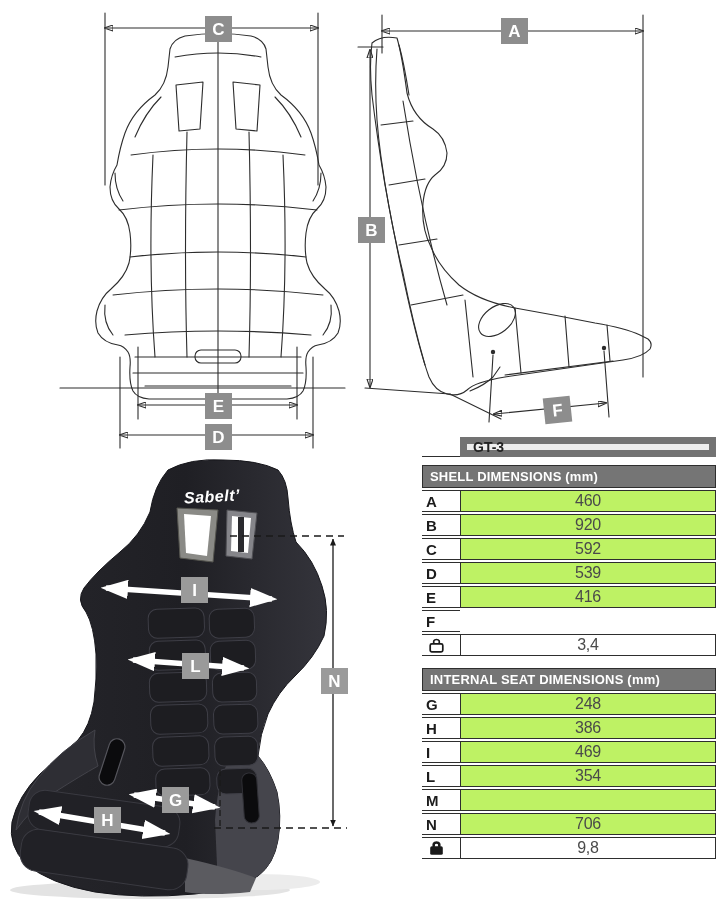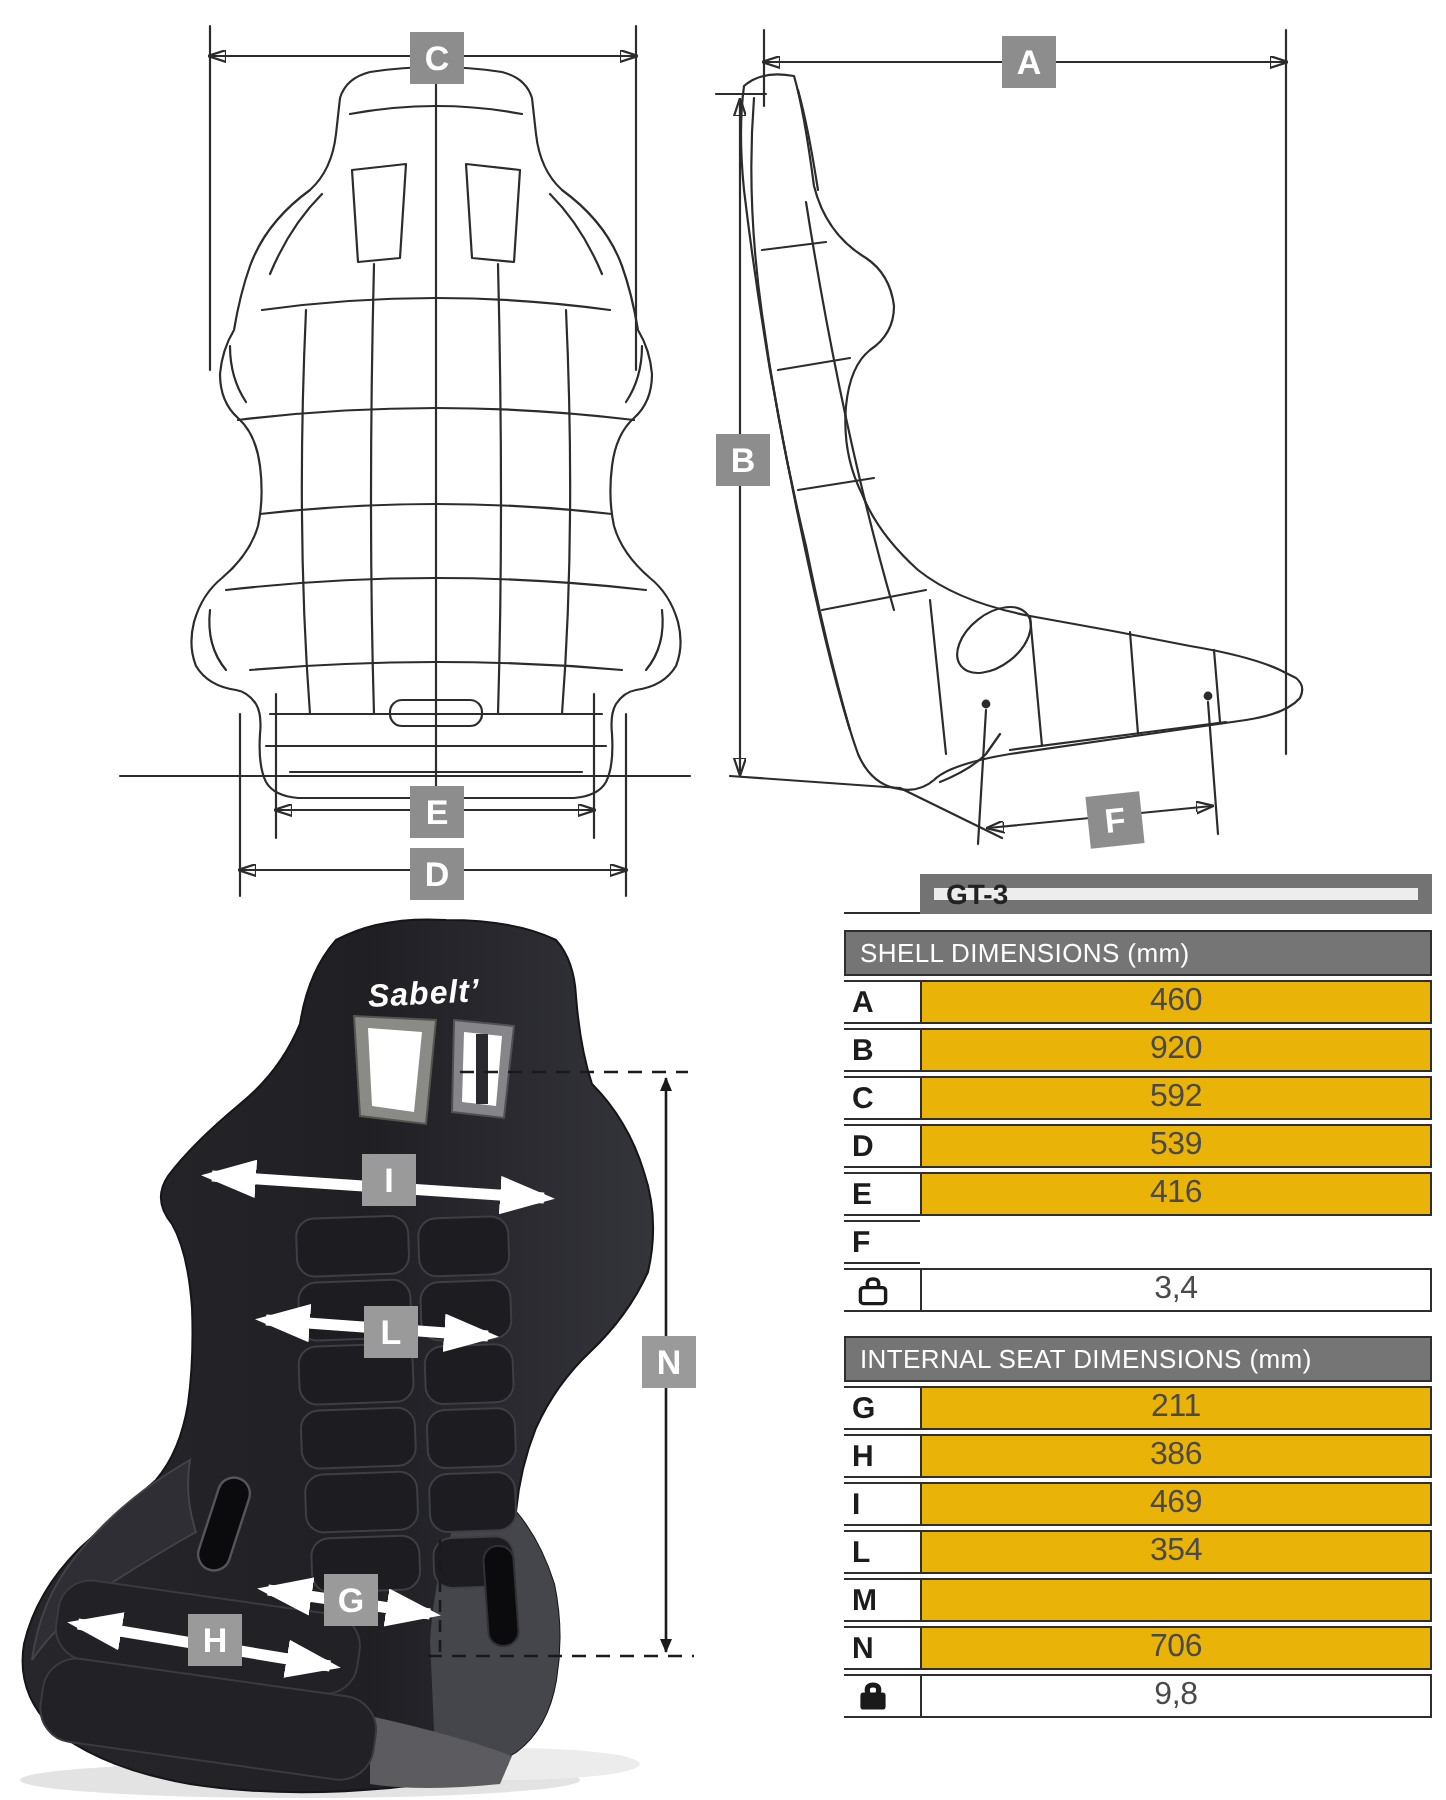--- a/index.html
+++ b/index.html
@@ -21,32 +21,32 @@
   
   .spec{position:absolute;left:422px;top:437px;width:294px;font-family:"Liberation Sans",sans-serif;}
   .model-row{display:flex;height:20px;}
   .model-row .spacer{width:38px;border-bottom:1.5px solid #2e2e2e;}
   .model-row .model-cell{
     flex:1;background:#ededed;border:7px solid #737373;
     font-weight:bold;font-size:14px;color:#222;display:flex;align-items:center;padding-left:6px;
   }
   .section-header{
     margin-top:8px;height:21px;background:#757575;border:1px solid #2e2e2e;
-    color:#fff;font-weight:normal;font-size:13px;display:flex;align-items:center;
+    color:#fff;font-weight:bold;font-size:13px;display:flex;align-items:center;
     padding-left:7px;letter-spacing:.2px;margin-bottom:2px;
   }
   .section-header.second{margin-top:12px;}
   .spec-row{display:flex;height:22px;margin-bottom:2px;}
   .spec-row .key{
     width:38px;border-top:1.5px solid #2e2e2e;border-bottom:1.5px solid #2e2e2e;
     background:#fff;font-weight:bold;font-size:15px;color:#1c1c1c;
     display:flex;align-items:center;padding-left:4px;box-sizing:border-box;
   }
   .spec-row .val{
-    flex:1;background:#eab308;border:1.5px solid #2e2e2e;
+    flex:1;background:#bef264;border:1.5px solid #2e2e2e;
     font-size:16px;color:#4a4a4a;display:flex;align-items:center;justify-content:center;
     letter-spacing:-0.2px;box-sizing:border-box;
   }
   .spec-row .val.white{background:#ffffff;}
   .wicon{display:block;margin-left:2px;}
 </style>
 </head>
 <body>
 
 <div class="canvas">
@@ -299,21 +299,21 @@
           <rect x="2.2" y="6.8" width="12.6" height="8" rx="1.6" fill="#ffffff" stroke="#1a1a1a" stroke-width="1.7"></rect>
         </svg>
       </div>
       <div class="val white">3,4</div>
     </div>
 
     <div class="section-header second">INTERNAL SEAT DIMENSIONS (mm)</div>
 
     <div class="spec-row">
       <div class="key">G</div>
-      <div class="val">211</div>
+      <div class="val">248</div>
     </div>
     <div class="spec-row">
       <div class="key">H</div>
       <div class="val">386</div>
     </div>
     <div class="spec-row">
       <div class="key">I</div>
       <div class="val">469</div>
     </div>
     <div class="spec-row">

